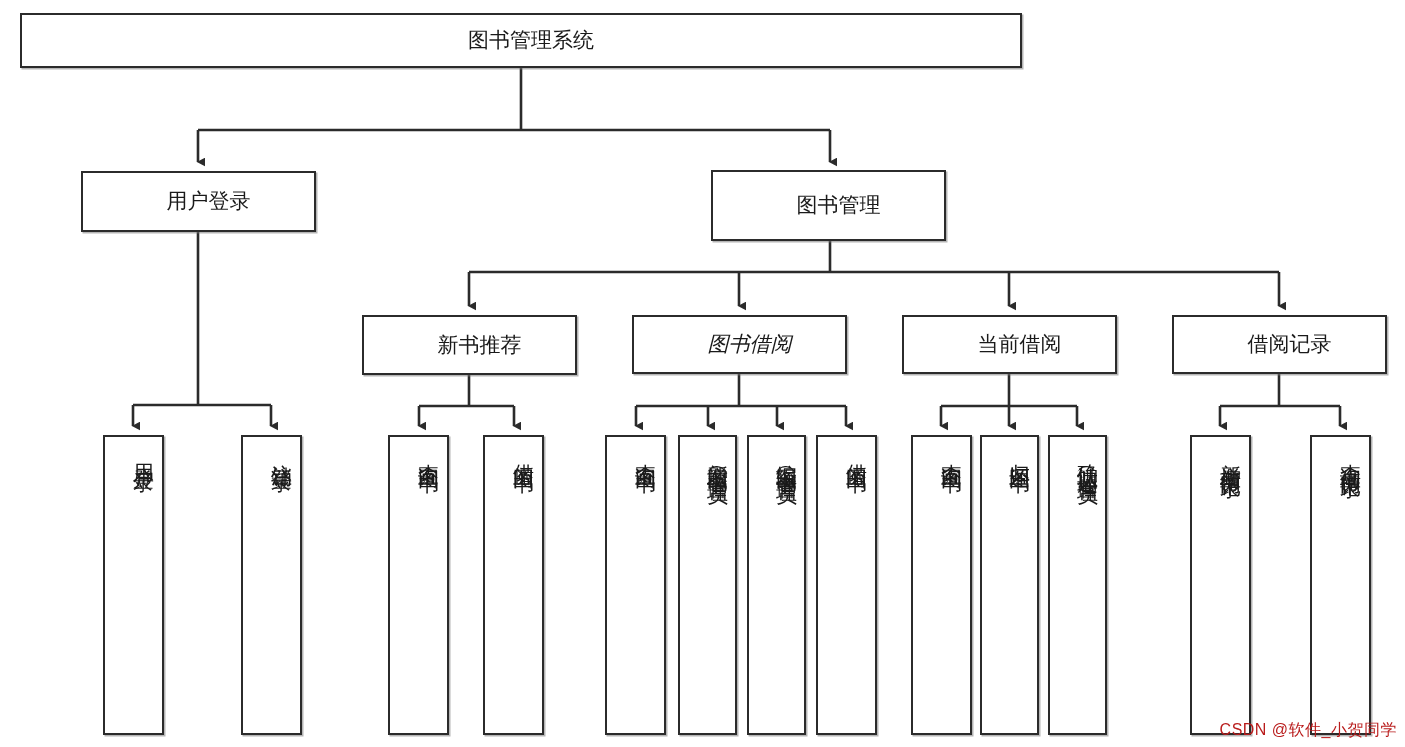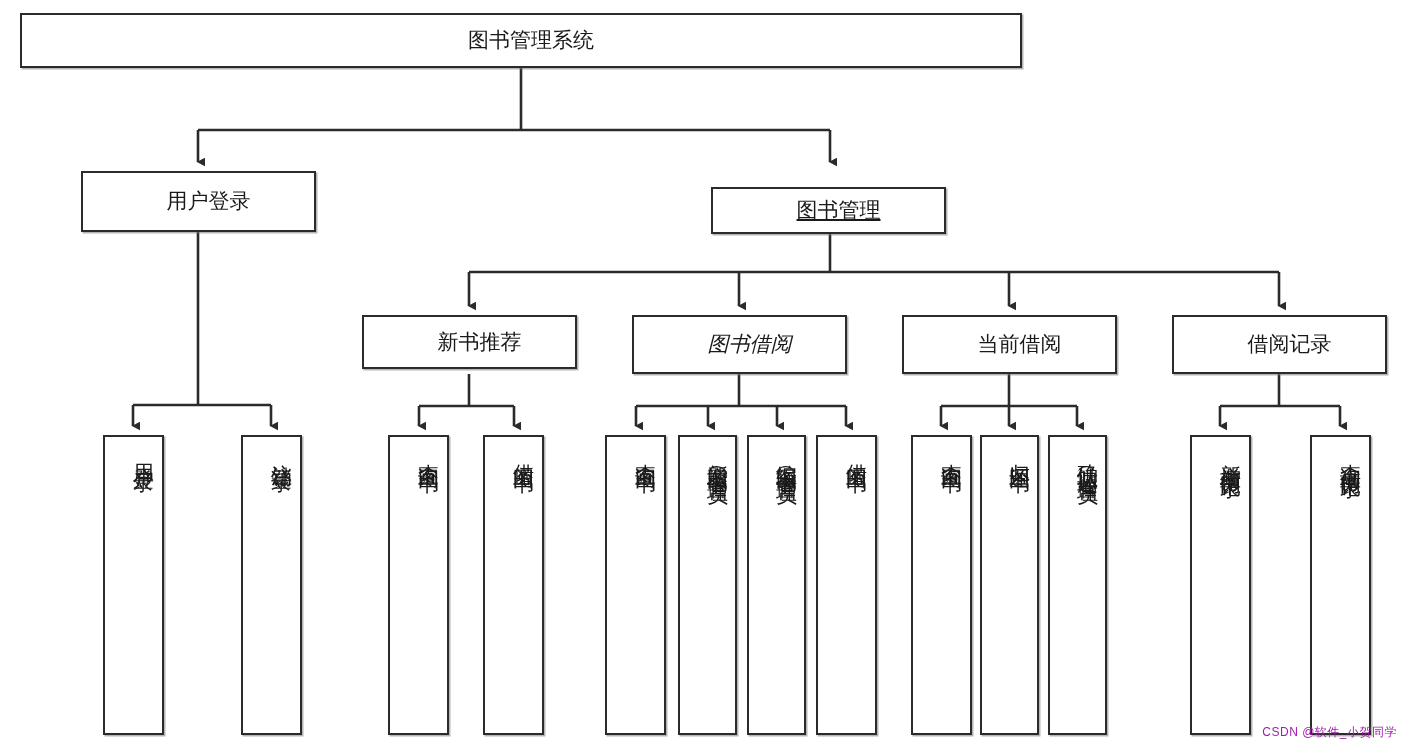--- a/index.html
+++ b/index.html
@@ -54,22 +54,22 @@
     text-orientation: upright;
     font-size: 21px;
     letter-spacing: 3px;
     white-space: normal;
     max-height: 100%;
   }
   .watermark {
     position: absolute;
     right: 8px;
     bottom: 6px;
-    font-size: 12px;
-    color: #a21caf;
+    font-size: 16px;
+    color: #b91c1c;
     letter-spacing: 0.5px;
     white-space: nowrap;
     user-select: none;
     margin-left: 27px;
   }
 </style>
 </head>
 <body>
 
 <div id="diagram-root">
@@ -124,25 +124,25 @@
     </g>
   </svg>
 
   <div class="node-box" style="left:20px; top:13px; width:1002px; height:55px;">
     <span class="node-label">图书管理系统</span>
   </div>
 
   <div class="node-box" style="left:81px; top:171px; width:235px; height:61px;">
     <span class="node-label">用户登录</span>
   </div>
-  <div class="node-box" style="left:711px; top:187px; width:235px; height:47px;text-decoration:underline;">
+  <div class="node-box" style="left:711px; top:170px; width:235px; height:71px;">
     <span class="node-label">图书管理</span>
   </div>
 
-  <div class="node-box" style="left:362px; top:315px; width:215px; height:54px;">
+  <div class="node-box" style="left:362px; top:315px; width:215px; height:60px;">
     <span class="node-label">新书推荐</span>
   </div>
   <div class="node-box" style="left:632px; top:315px; width:215px; height:59px;font-style:italic;">
     <span class="node-label">图书借阅</span>
   </div>
   <div class="node-box" style="left:1172px; top:315px; width:215px; height:59px;">
     <span class="node-label">借阅记录</span>
   </div>
   <div class="node-box" style="left:902px; top:315px; width:215px; height:59px;">
     <span class="node-label">当前借阅</span>

